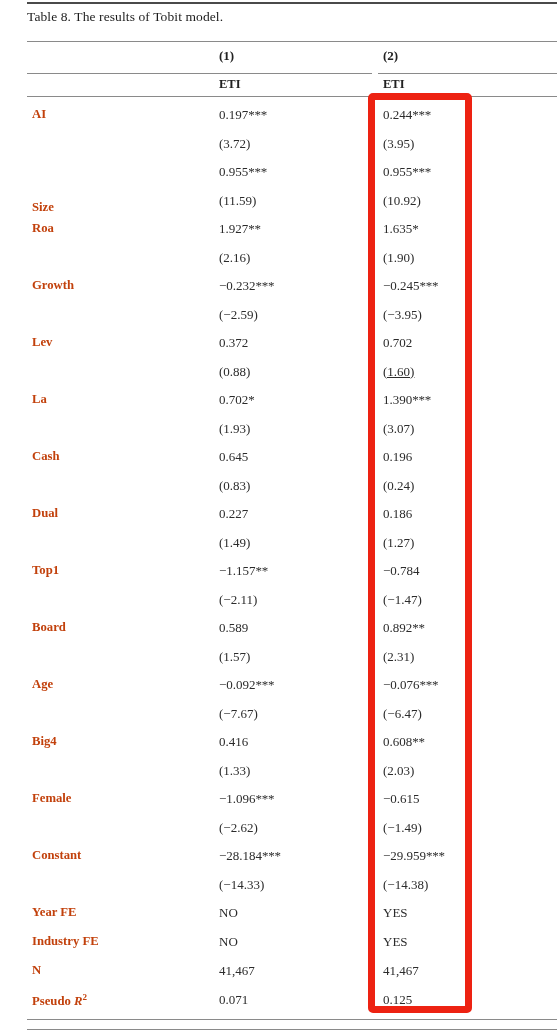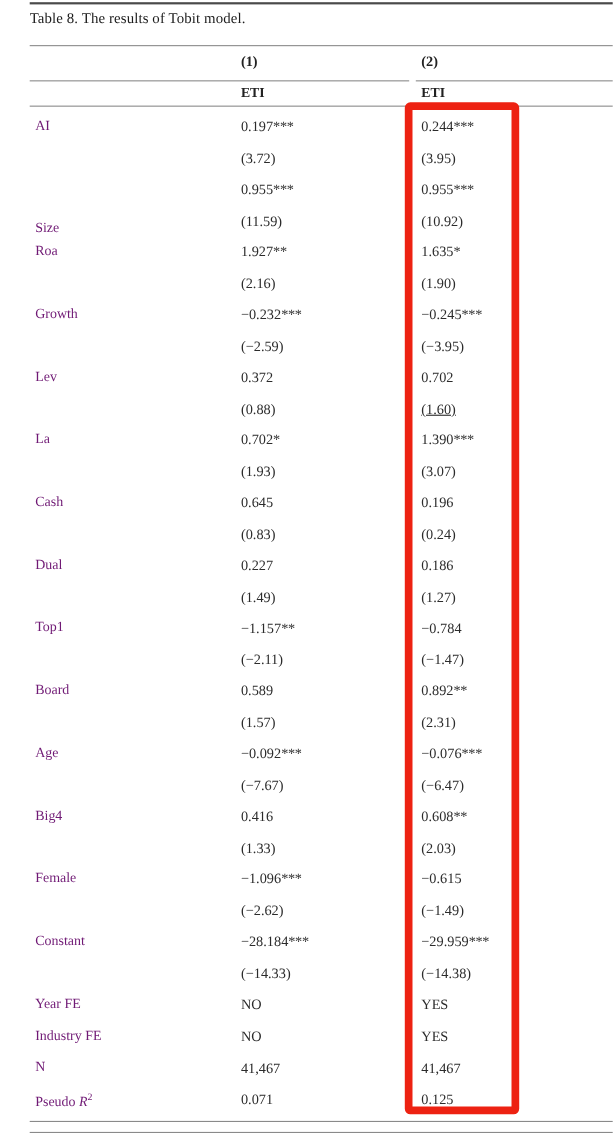--- a/index.html
+++ b/index.html
@@ -65,23 +65,23 @@
     font-weight: bold;
     font-size: 13px;
     top: 49px;
   }
   .cell.hdr-dep {
     font-weight: bold;
     font-size: 12.5px;
     top: 78px;
   }
   .cell.varname {
-    font-weight: normal;
+    font-weight: bold;
     font-size: 12.7px;
-    color: #701a75;
+    color: #c2410c;
   }
   .cell.coef, .cell.tstat, .cell.plain {
     font-size: 13px;
     color: #2b2b2b;
   }
   .stars {
     font-size: 13px;
     letter-spacing: -0.3px;
   }
   .sup { font-size: 9px; vertical-align: super; font-style: normal; }

